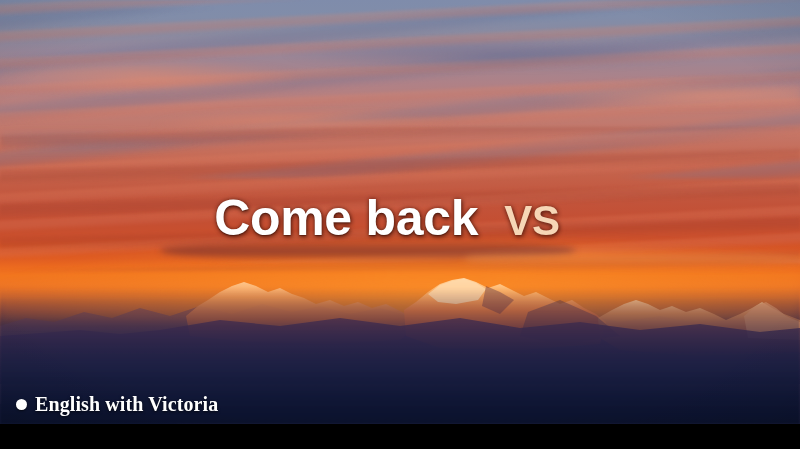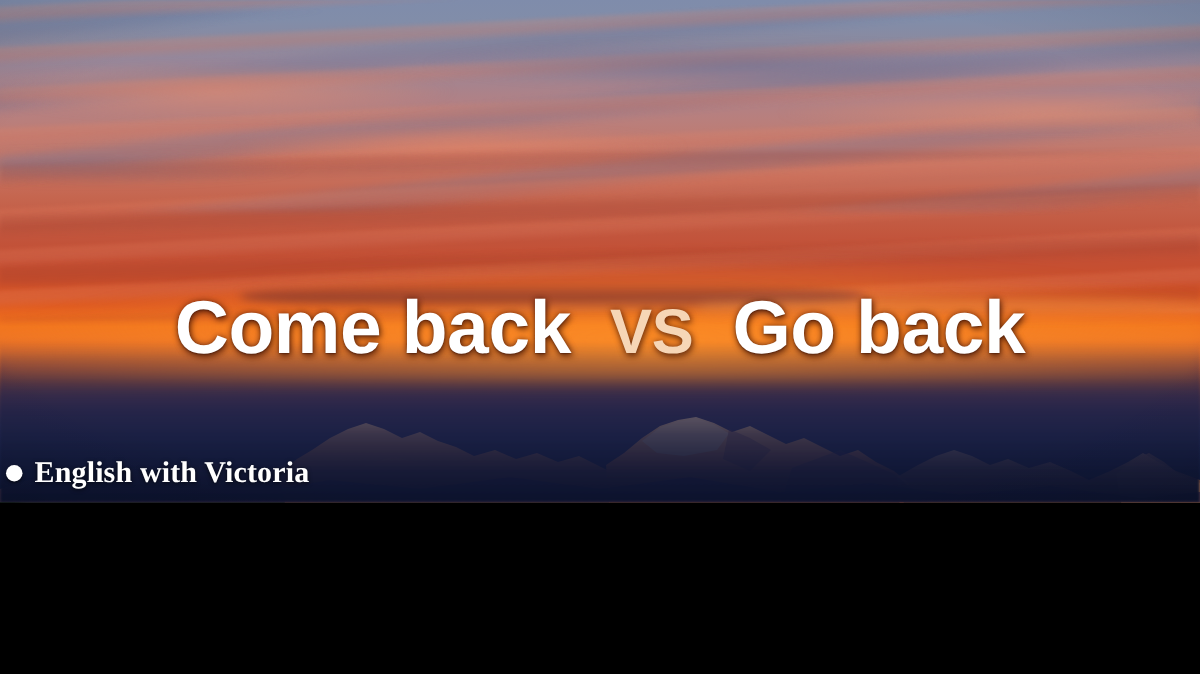--- a/index.html
+++ b/index.html
@@ -7,23 +7,23 @@
     padding: 0;
     background: #000;
   }
   body {
     font-family: "Liberation Sans", sans-serif;
   }
 
   .thumbnail {
     position: relative;
     width: 800px;
-    height: 335px;
+    height: 424px;
     overflow: hidden;
-    background: #14532d;
+    background: #8b5cf6;
   }
 
   
   .sky-base {
     position: absolute;
     left: 0; top: 0;
     width: 100%; height: 100%;
     background: linear-gradient(to bottom,
       #7f8cab 0%,
       #818da9 4%,
@@ -209,21 +209,21 @@
     margin: 0 26px;
     text-shadow:
       0 0 4px rgba(60,14,6,0.50),
       1px 2px 4px rgba(50,12,4,0.55);
     line-height: 1;
   }
 
   
   .watermark {
     position: absolute;
-    left: 4px;
+    left: 16px;
     bottom: 8px;
     display: flex;
     align-items: center;
     gap: 8px;
   }
   .watermark-dot {
     width: 11px;
     height: 11px;
     border-radius: 50%;
     background: #ffffff;
@@ -321,21 +321,20 @@
 
     <rect x="0" y="344" width="800" height="105" fill="url(#fadeBottom)"></rect>
   </svg>
 
   <div class="haze"></div>
   <div class="vignette"></div>
 
   <div class="title-row">
     <span class="title-word">Come back</span>
     <span class="title-vs">VS</span>
-    <span class="title-word">Go back</span>
   </div>
 
   <div class="watermark">
     <span class="watermark-dot"></span>
     <span class="watermark-text">English with Victoria</span>
   </div>
 
 </div>
 
 </body></html>

